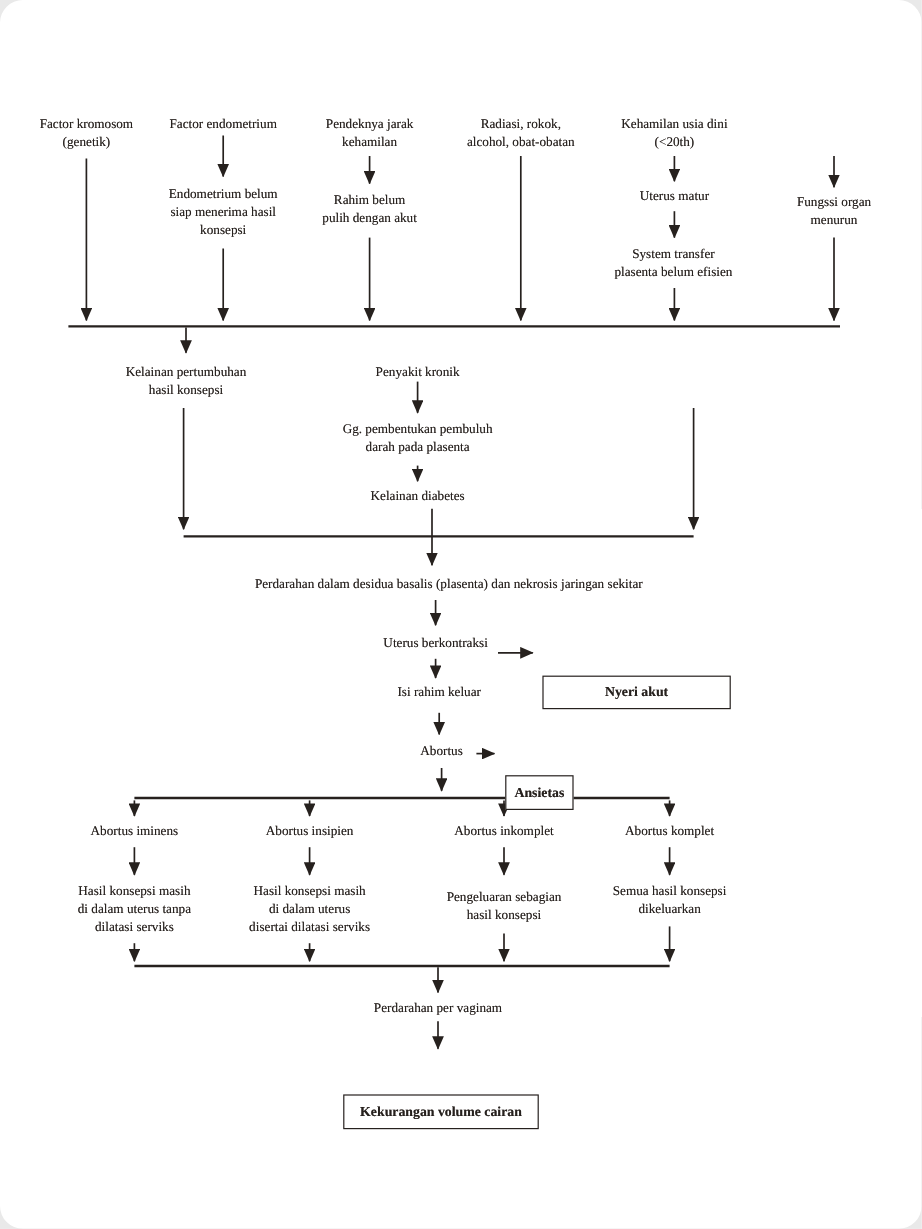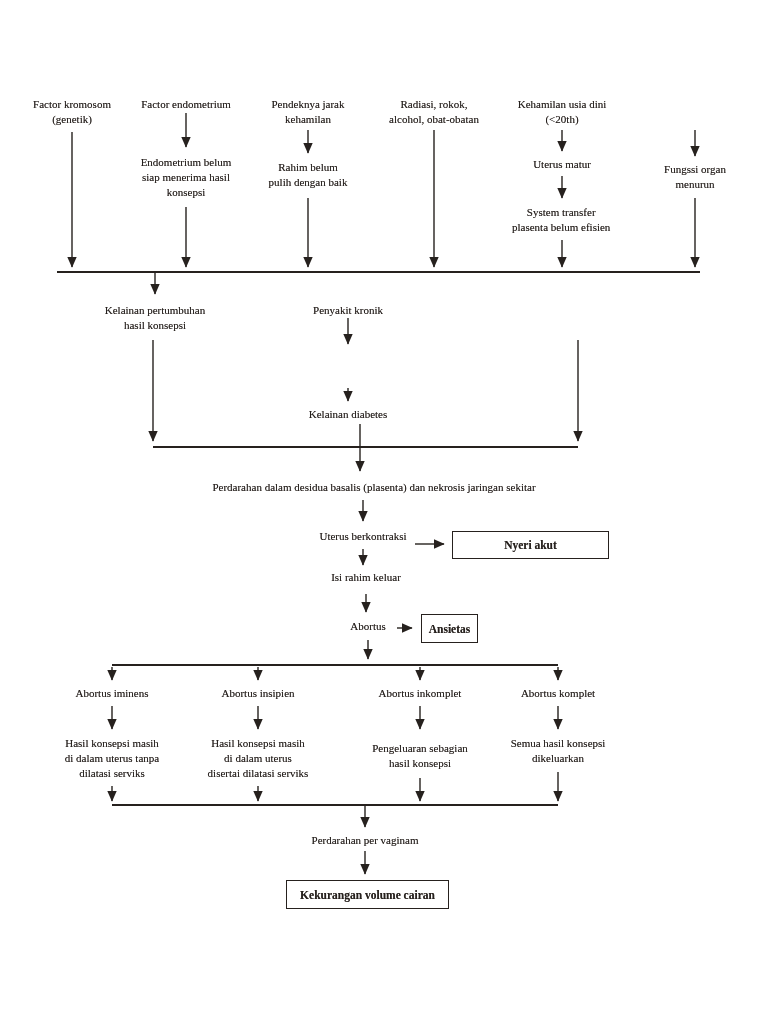--- a/index.html
+++ b/index.html
@@ -1,31 +1,31 @@
 <!DOCTYPE html>
 <html><head>
 <meta charset="utf-8">
 <style>
   html,body{margin:0;padding:0;background:#e9e9e9;}
   .page{
     position:relative;width:768px;height:1024px;background:#ffffff;
     font-family:"Liberation Serif","DejaVu Serif",serif;
-    color:#26211e;overflow:hidden;margin:0 auto;
+    color:#26211e;overflow:hidden;margin:0 auto;border-radius:19px;
   }
   .node{
     position:absolute;font-size:11px;line-height:15px;text-align:center;
     white-space:pre-line;transform:translateX(-50%);
     text-shadow:0 0 .4px rgba(40,30,25,.55);
   }
   .node.align-left{transform:none;text-align:center;}
   .node.oneline{white-space:nowrap;margin-left:12px;}
   .fbox{
     position:absolute;border:1.6px solid #26211e;background:#fff;
     display:flex;align-items:center;justify-content:center;
-    font-weight:bold;font-size:11.5px;text-shadow:0 0 .4px rgba(40,30,25,.6);
+    font-weight:bold;font-size:11.5px;text-shadow:0 0 .4px rgba(40,30,25,.6);margin-top:32px;
   }
   svg.conn{position:absolute;left:0;top:0;}
 </style>
 </head>
 <body>
 
 <div class="page">
 
   <svg class="conn" width="768" height="1024" viewBox="0 0 768 1024">
     <defs>
@@ -94,30 +94,32 @@
 kehamilan</div>
   <div class="node" style="left:434px;top:97px">Radiasi, rokok,
 alcohol, obat-obatan</div>
   <div class="node" style="left:562px;top:97px">Kehamilan usia dini
 (&lt;20th)</div>
 
   <div class="node" style="left:186px;top:155px">Endometrium belum
 siap menerima hasil
 konsepsi</div>
   <div class="node" style="left:308px;top:160px">Rahim belum
-pulih dengan baik</div>
+pulih dengan akut</div>
   <div class="node" style="left:562px;top:157px">Uterus matur</div>
   <div class="node align-left" style="left:512px;top:205px">System transfer
 plasenta belum efisien</div>
   <div class="node" style="left:695px;top:162px">Fungssi organ
 menurun</div>
 
   <div class="node" style="left:155px;top:303px">Kelainan pertumbuhan
 hasil konsepsi</div>
   <div class="node" style="left:348px;top:303px">Penyakit kronik</div>
+  <div class="node" style="left:348px;top:351px">Gg. pembentukan pembuluh
+darah pada plasenta</div>
   <div class="node" style="left:348px;top:407px">Kelainan diabetes</div>
 
   <div class="node oneline" style="left:362px;top:480px">Perdarahan dalam desidua basalis (plasenta) dan nekrosis jaringan sekitar</div>
   <div class="node" style="left:363px;top:529px">Uterus berkontraksi</div>
   <div class="fbox" style="left:452px;top:531px;width:155px;height:26px">
     <span>Nyeri akut</span>
   </div>
   <div class="node" style="left:366px;top:570px">Isi rahim keluar</div>
   <div class="node" style="left:368px;top:619px">Abortus</div>
   <div class="fbox" style="left:421px;top:614px;width:55px;height:27px">

